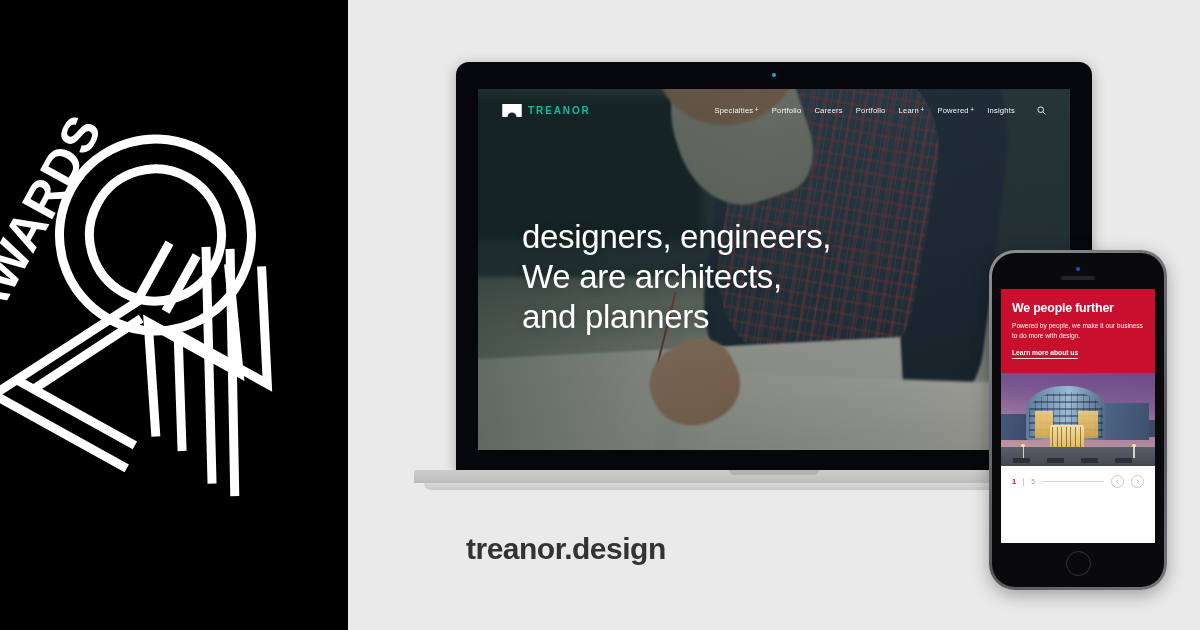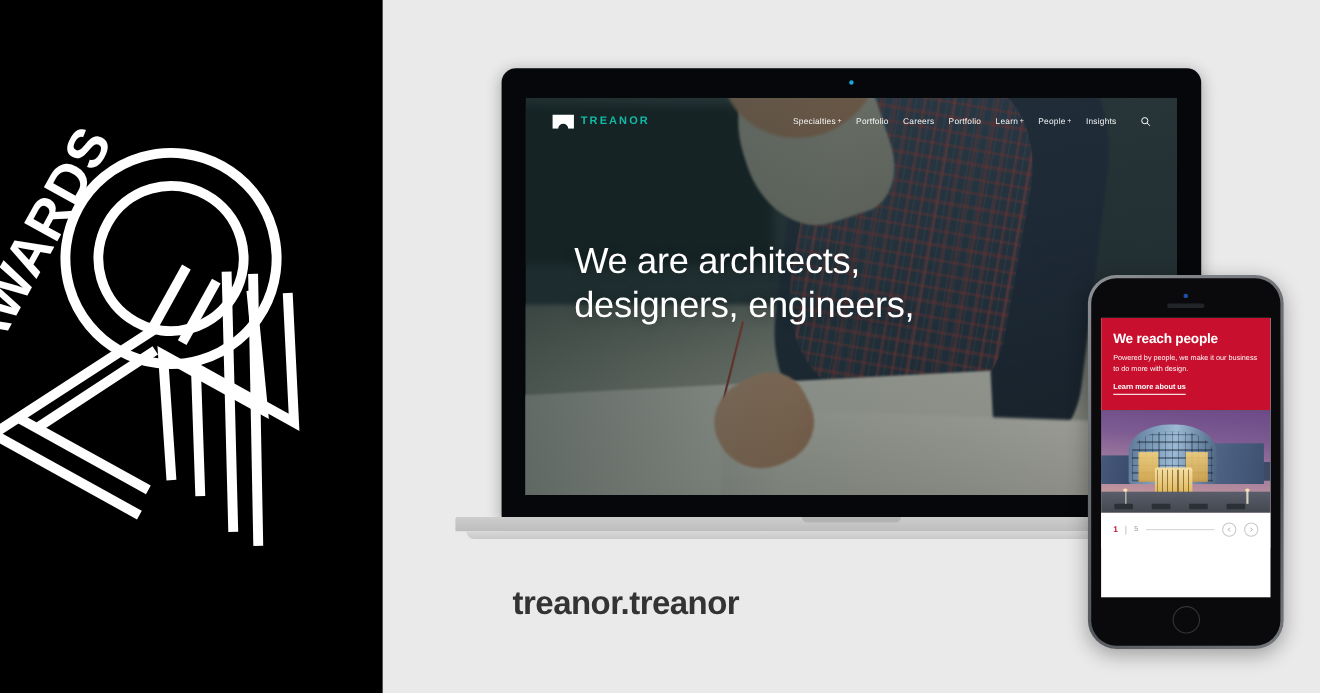--- a/index.html
+++ b/index.html
@@ -314,35 +314,36 @@
             <span class="nav-link">
               <span>Careers</span>
             </span>
             <span class="nav-link">
               <span>Portfolio</span>
             </span>
             <span class="nav-link">
               <span>Learn</span><span class="nav-plus">+</span>
             </span>
             <span class="nav-link">
-              <span>People</span><span class="nav-plus">+</span>
+              <span>Powered</span><span class="nav-plus">+</span>
             </span>
             <span class="nav-link">
               <span>Insights</span>
             </span>
             <svg id="nav-search" viewBox="0 0 16 16">
               <circle cx="6.6" cy="6.6" r="5" fill="none" stroke="#ffffff" stroke-width="1.6"></circle>
               <line x1="10.3" y1="10.3" x2="15" y2="15" stroke="#ffffff" stroke-width="1.6"></line>
             </svg>
           </nav>
         </div>
 
         <div id="hero-copy">
+          <div>designers, engineers,</div>
           <div>We are architects,</div>
-          <div>designers, engineers,</div>
+          <div>and planners</div>
         </div>
 
       </div>
     </div>
 
     <div id="laptop-base">
       <div id="base-top"></div>
       <div id="base-notch"></div>
       <div id="base-front"></div>
     </div>
@@ -350,21 +351,21 @@
 
   <div id="phone">
     <div id="phone-body">
       <div id="phone-bezel">
         <div id="phone-cam"></div>
         <div id="phone-speaker"></div>
 
         <div id="phone-screen">
 
           <div id="phone-card">
-            <div id="phone-h">We reach people</div>
+            <div id="phone-h">We people further</div>
             <div id="phone-p">Powered by people, we make it our business to do more with design.</div>
             <span id="phone-link">Learn more about us</span>
           </div>
 
           <div id="phone-photo">
             <div class="bp" id="bp-sky"></div>
             <div class="bp" id="bp-far"></div>
             <div class="bp" id="bp-wing2"></div>
             <div class="bp" id="bp-wing"></div>
             <div class="bp" id="bp-tower"></div>
@@ -401,15 +402,15 @@
             </span>
           </div>
 
         </div>
 
         <div id="phone-home"></div>
       </div>
     </div>
   </div>
 
-  <div id="site-url">treanor.treanor</div>
+  <div id="site-url">treanor.design</div>
 
 </div>
 
 </body></html>

